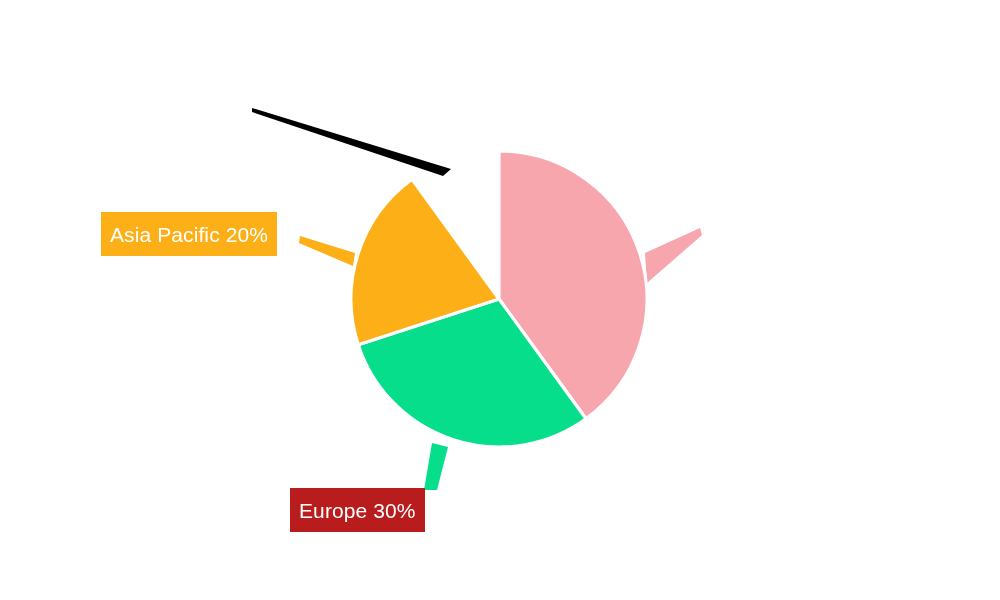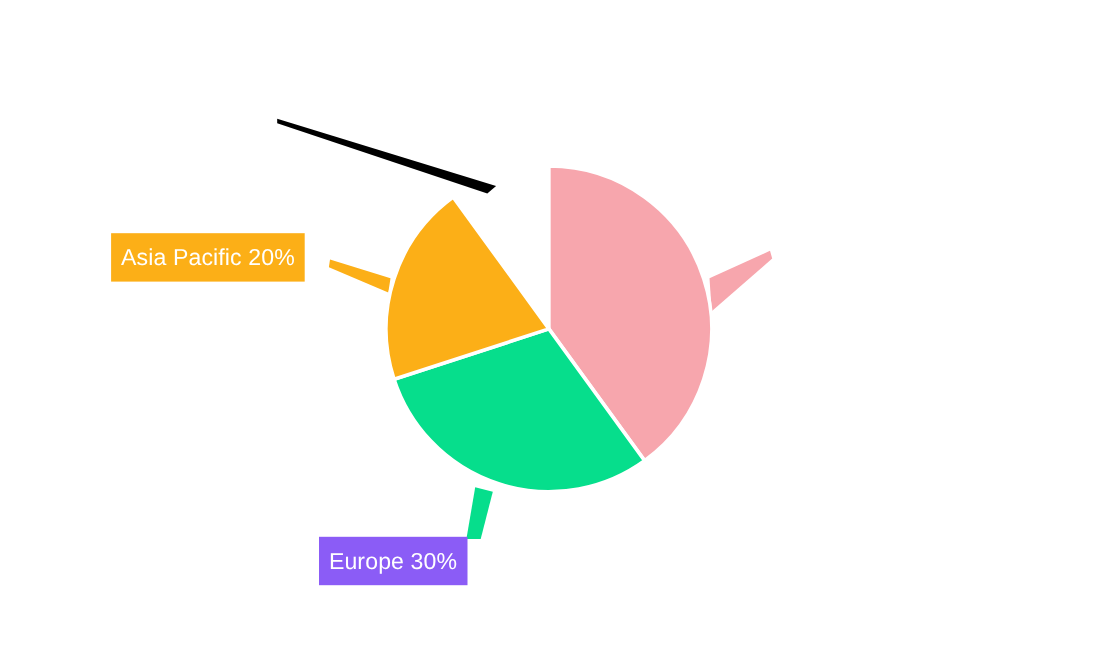--- a/index.html
+++ b/index.html
@@ -55,21 +55,21 @@
     </g>
     <g>
       <path d="M 499 299 L 499.00 151.00 A 148 148 0 0 1 585.99 418.73 Z" fill="#F7A6AD" stroke="#FFFFFF" stroke-width="3.2" stroke-linejoin="round"></path>
       <path d="M 499 299 L 585.99 418.73 A 148 148 0 0 1 358.24 344.73 Z" fill="#06DE8C" stroke="#FFFFFF" stroke-width="3.2" stroke-linejoin="round"></path>
       <path d="M 499 299 L 358.24 344.73 A 148 148 0 0 1 412.01 179.27 Z" fill="#FCAF17" stroke="#FFFFFF" stroke-width="3.2" stroke-linejoin="round"></path>
       <path></path>
     </g>
   </svg>
 
 
-  <div class="label-box" style="left: 290px; top: 488px; background: #8b5cf6; color: rgb(255, 255, 255);">
+  <div class="label-box" style="left: 290px; top: 488px; background: #b91c1c; color: rgb(255, 255, 255);">
     <span>Europe 30%</span>
   </div>
 
   <div class="label-box" style="left: 101px; top: 212px; background: rgb(252, 175, 23); color: rgb(255, 255, 255);">
     <span>Asia Pacific 20%</span>
   </div>
 
   <div class="label-box" style="left:183px; top:72px;">
     <span>Rest of the World 10%</span>
   </div>

